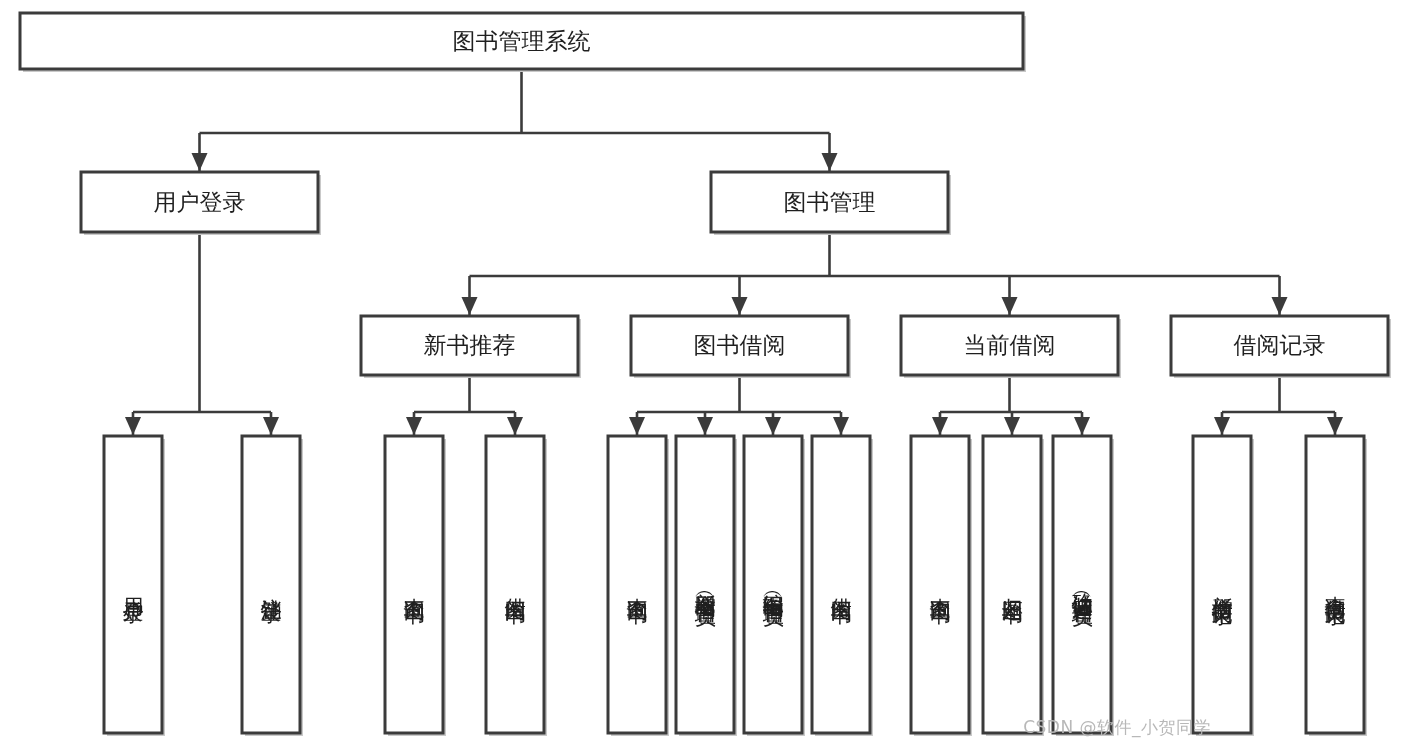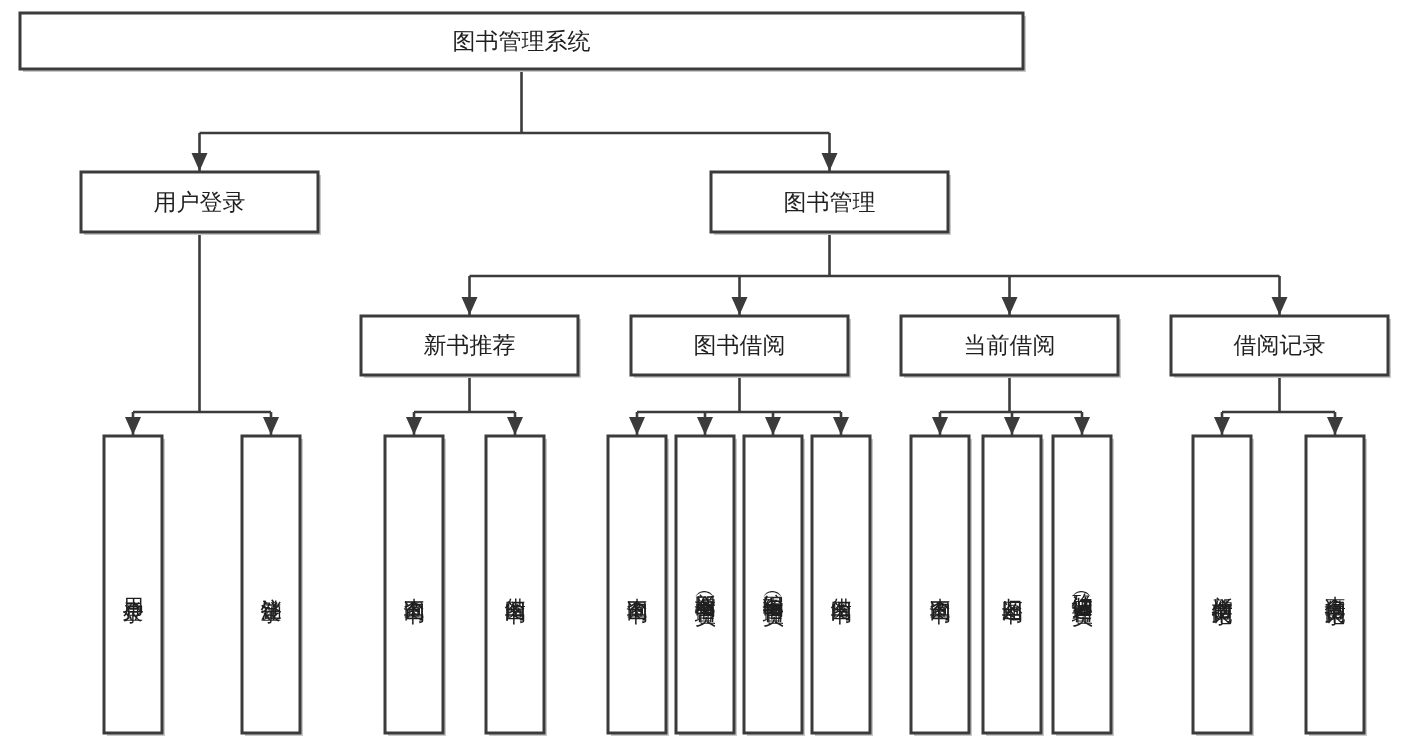--- a/index.html
+++ b/index.html
@@ -249,13 +249,14 @@
       <div class="vlabel" style="left: 608px; top: 436px; width: 58px; height: 297px;">查询图书</div>
       <div class="vlabel" style="left: 676px; top: 436px; width: 58px; height: 297px;">新增图书（管理员）</div>
       <div class="vlabel" style="left: 744px; top: 436px; width: 58px; height: 297px;">编辑图书（管理员）</div>
       <div class="vlabel" style="left: 812px; top: 436px; width: 58px; height: 297px;">借阅图书</div>
       <div class="vlabel" style="left: 911px; top: 436px; width: 58px; height: 297px;">查询图书</div>
       <div class="vlabel" style="left: 983px; top: 436px; width: 58px; height: 297px;">归还图书</div>
       <div class="vlabel" style="left: 1053px; top: 436px; width: 58px; height: 297px;">确认归还（管理员）</div>
       <div class="vlabel" style="left: 1193px; top: 436px; width: 58px; height: 297px;">新增借阅记录</div>
       <div class="vlabel" style="left: 1306px; top: 436px; width: 58px; height: 297px;">查询借阅记录</div>
     </div>
+  <div class="watermark">CSDN @软件_小贺同学</div>
 </div>
 
 </body></html>

